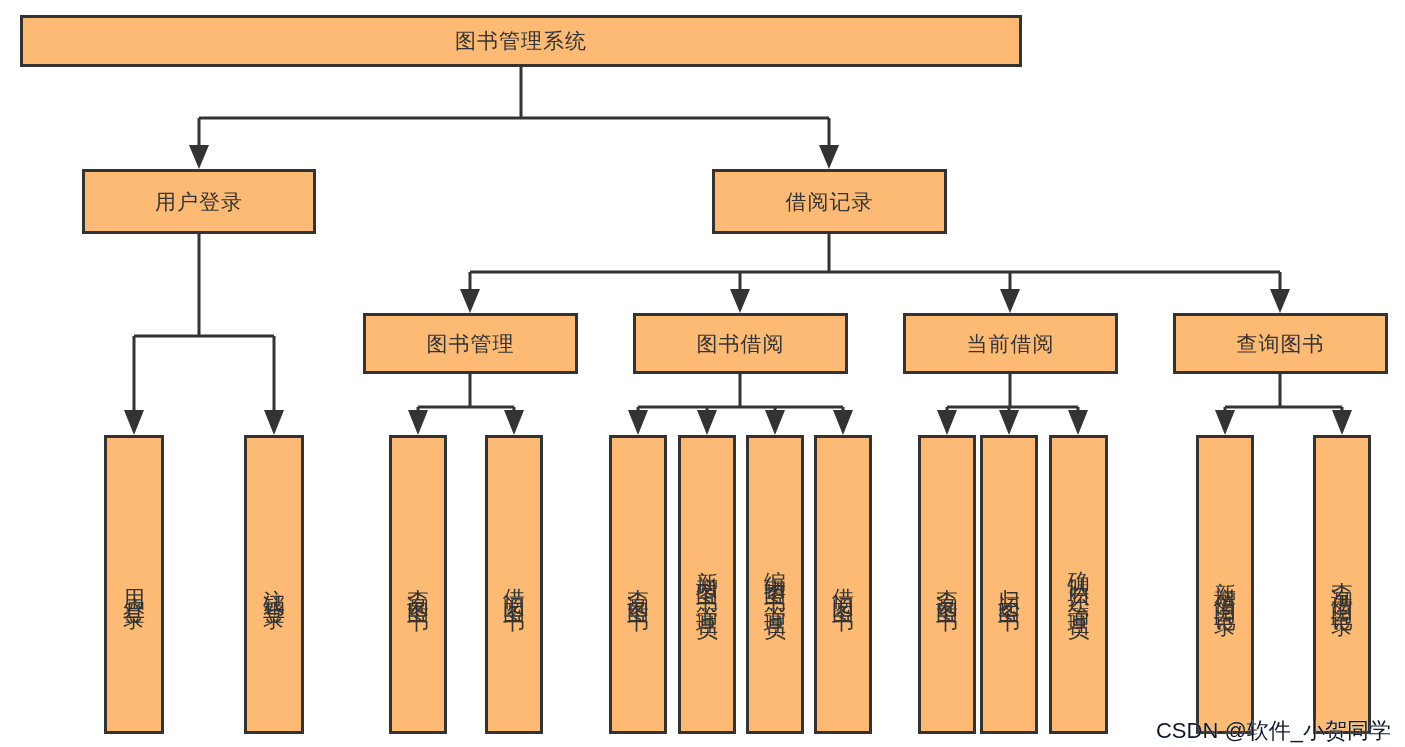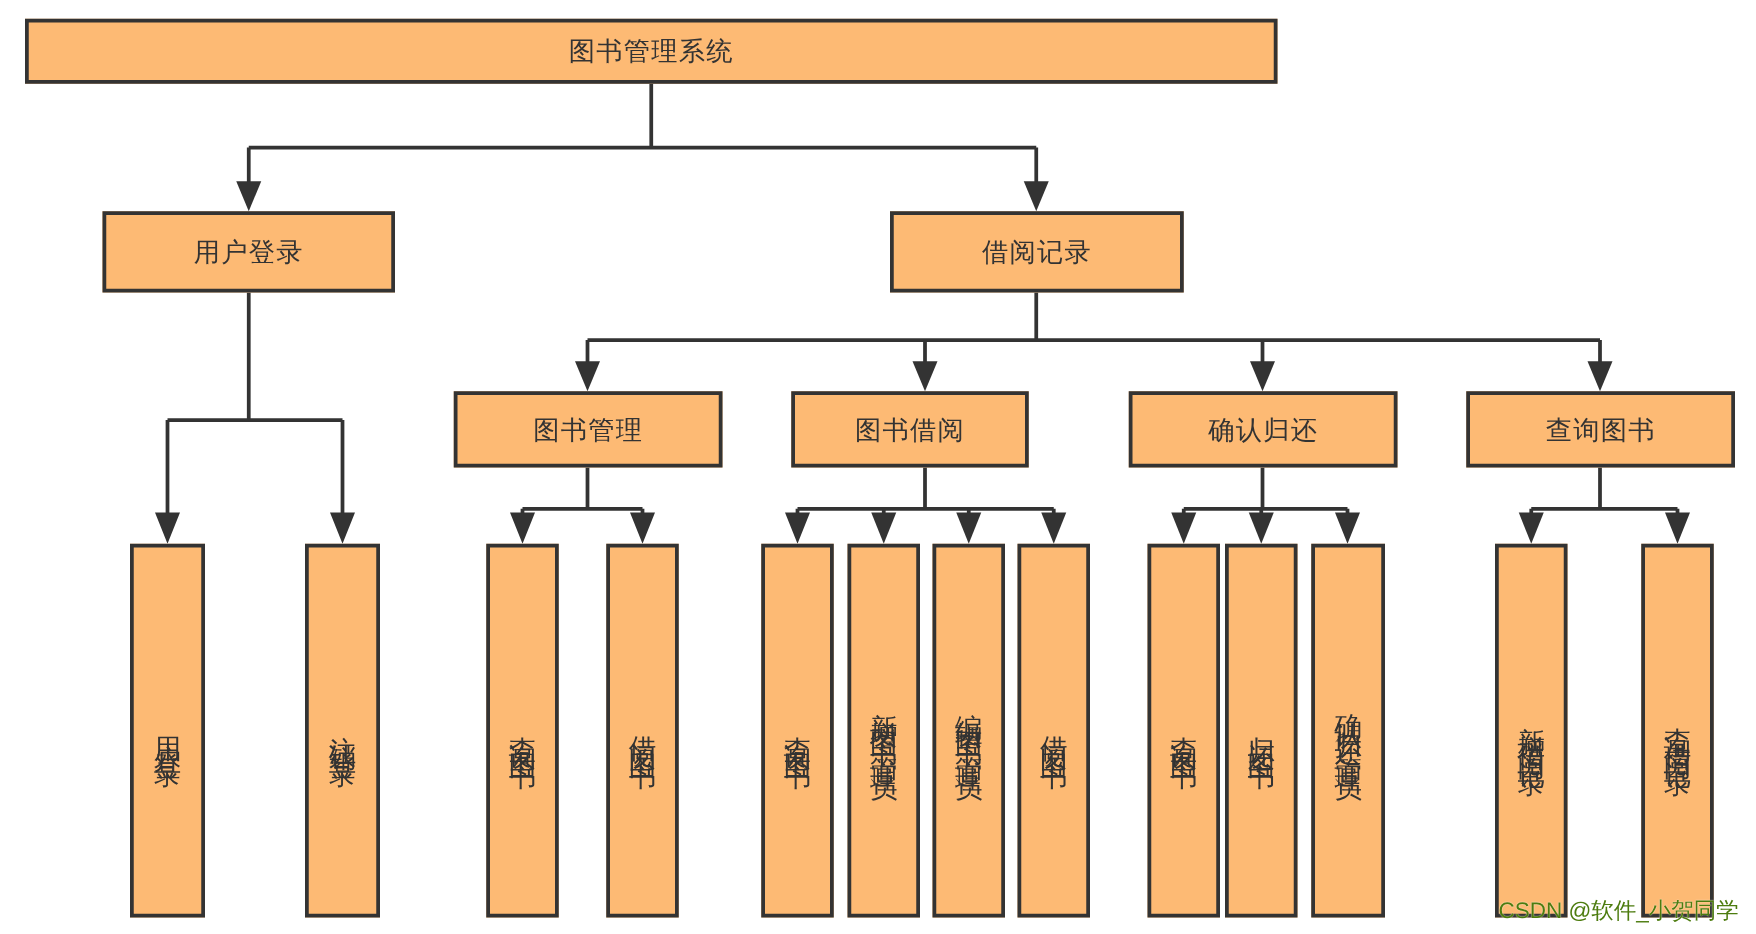--- a/index.html
+++ b/index.html
@@ -38,22 +38,22 @@
     text-orientation: mixed;
     font-size: 22px;
     letter-spacing: 7px;
     line-height: 1;
     color: #333333;
   }
   .watermark {
     position: absolute;
     top: 716px;
     right: 14px;
-    font-size: 18px;
-    color: #4d7c0f;
+    font-size: 22px;
+    color: #0f172a;
     z-index: 3;
     white-space: nowrap;
     text-shadow: 0 0 1px #ffffff;
   }
 </style>
 </head>
 <body>
 
 <div class="canvas">
 
@@ -89,22 +89,22 @@
       <polygon points="1332,410 1352,410 1342,435"></polygon>
     </g>
   </svg>
 
   <div class="box hbox" style="left:20px; top:15px; width:1002px; height:52px;">图书管理系统</div>
 
   <div class="box hbox" style="left:82px; top:169px; width:234px; height:65px;">用户登录</div>
   <div class="box hbox" style="left:712px; top:169px; width:235px; height:65px;">借阅记录</div>
 
   <div class="box hbox" style="left:363px; top:313px; width:215px; height:61px;">图书管理</div>
-  <div class="box hbox" style="left:633px; top:313px; width:190px; height:61px;">图书借阅</div>
-  <div class="box hbox" style="left:903px; top:313px; width:215px; height:61px;">确认归还</div>
+  <div class="box hbox" style="left:633px; top:313px; width:215px; height:61px;">图书借阅</div>
+  <div class="box hbox" style="left:903px; top:313px; width:215px; height:61px;">当前借阅</div>
   <div class="box hbox" style="left:1173px; top:313px; width:215px; height:61px;">查询图书</div>
 
   <div class="box vbox" style="left:104px; top:435px; width:60px; height:299px;">
     <span>用户登录</span>
   </div>
   <div class="box vbox" style="left:244px; top:435px; width:60px; height:299px;">
     <span>注销登录</span>
   </div>
 
   <div class="box vbox" style="left:389px; top:435px; width:58px; height:299px;">

